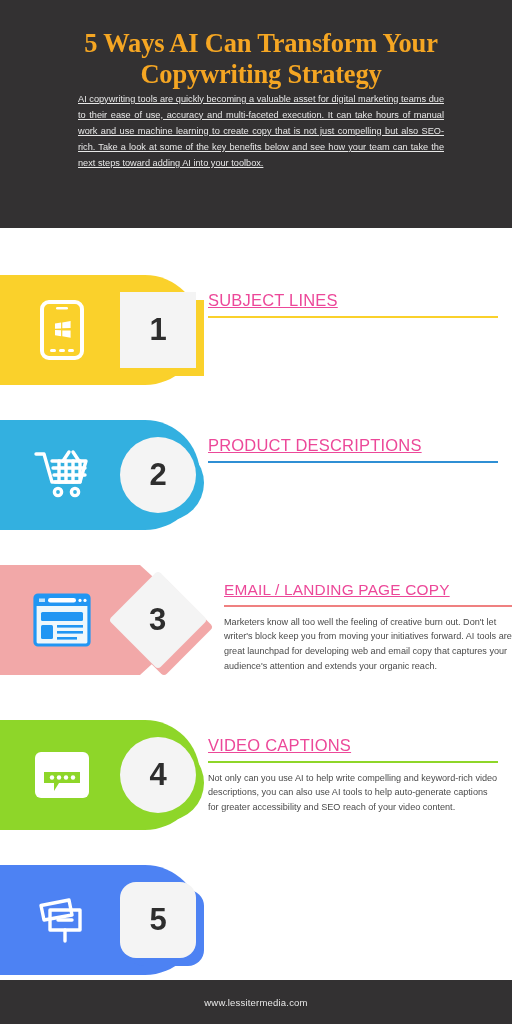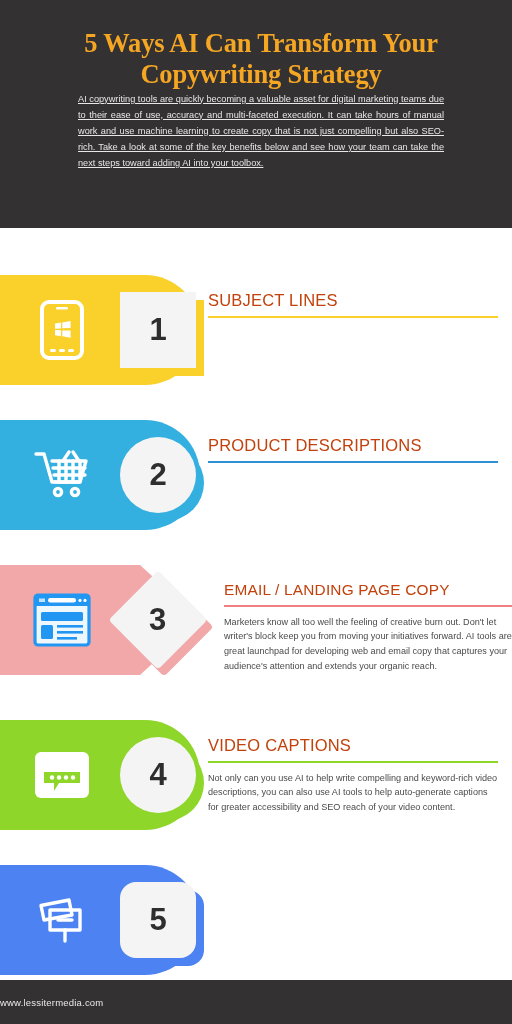--- a/index.html
+++ b/index.html
@@ -95,38 +95,39 @@
   .content {
     position:absolute;
     left:208px; top:26px;
     width:290px;
   }
   .content.wide { left:224px; width:296px; }
   .sec-title {
     font-size:16.5px;
     font-weight:normal;
     letter-spacing:0.2px;
-    color:#c2410c;
+    color:#ec4899;
     white-space:nowrap;
+    text-decoration:underline;
   }
   .sec-title.small { font-size:15.4px; }
   .rule { height:1.5px; margin:6px 0 8px 0; width:100%; }
   .sec-body {
     font-size:9.1px;
     line-height:1.62;
     color:#4a4a4a;
   }
 
   
   .footer {
     position:absolute;
     left:0; bottom:0;
     width:512px; height:44px;
     background:#333132;
-    display:flex; align-items:center; justify-content:flex-start;
+    display:flex; align-items:center; justify-content:center;
   }
   .footer-text { color:#e9e9e9; font-size:9.5px; letter-spacing:0.2px; }
 </style>
 </head>
 <body>
 
 <div id="infographic">
 
   <div class="header">
     <div class="header-title">5 Ways AI Can Transform Your Copywriting Strategy</div>

